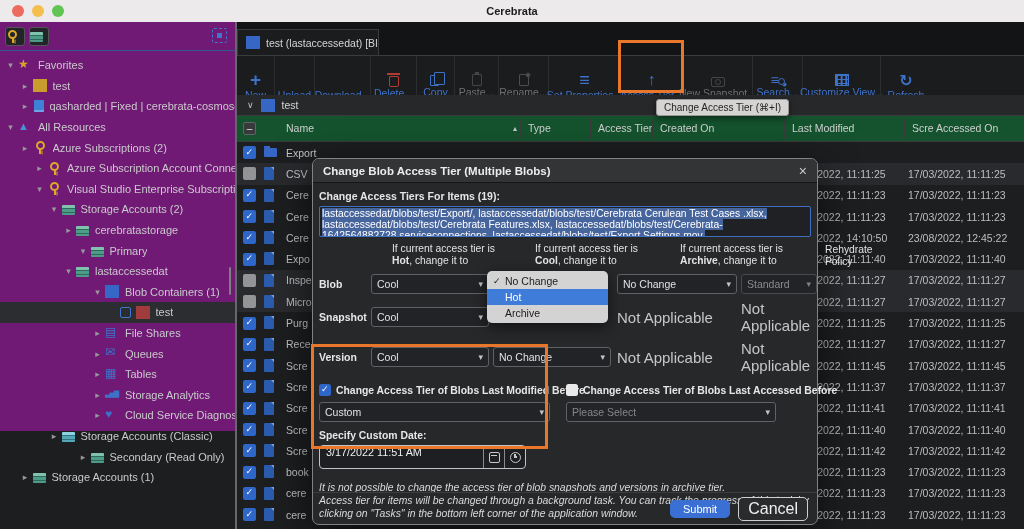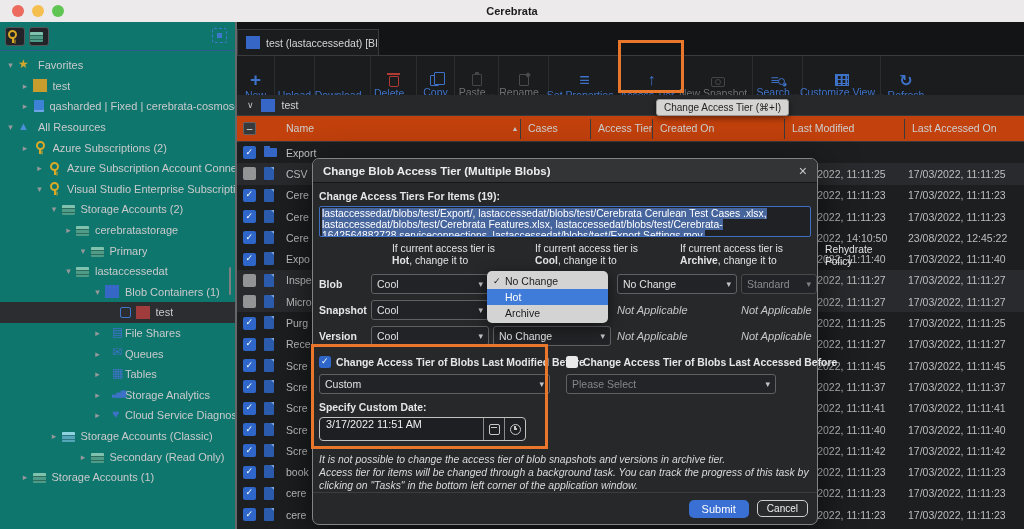--- a/index.html
+++ b/index.html
@@ -9,21 +9,21 @@
 
   
   .titlebar { position:absolute; left:0; top:0; width:1024px; height:22px; background:#ECEAEB;
               display:flex; align-items:center; }
   .lights { display:flex; gap:8px; margin-left:12px; }
   .light { width:12px; height:12px; border-radius:50%; }
   .l-red{background:#EC6A5E;} .l-yel{background:#F5BF4F;} .l-grn{background:#61C554;}
   .win-title { position:absolute; left:0; right:0; text-align:center; font-size:11px; font-weight:bold; color:#1C1C1C; }
 
   
-  .sidebar { position:absolute; left:0; top:22px; width:235px; height:507px; background:#0f766e;text-align:center; }
+  .sidebar { position:absolute; left:0; top:22px; width:235px; height:409px; background:#701a75; }
   .side-head { height:29px; display:flex; align-items:center; padding:0 5px; border-bottom:1px solid #2E5A8C; position:relative;}
   .side-btn { width:20px; height:19px; border:1px solid #55565A; border-radius:3px; margin-right:4px;
               display:flex; align-items:center; justify-content:center; background:#232427; }
   .expand-btn { position:absolute; right:8px; top:6px; width:15px; height:15px;
                 border:1px dashed #3E77CC; border-radius:2px; }
   .expand-btn::after{ content:""; position:absolute; left:4px; top:4px; width:5px; height:5px; background:#3E77CC; }
   .tree { padding-top:4px; }
   .tree-item { height:20.6px; display:flex; align-items:center; font-size:11px; color:#C9CACB; white-space:nowrap; }
   .tree-item[data-sel="true"] { background:#2B2D31; }
   .caret { width:9px; font-size:9px; color:#97989A; flex:none; text-align:center; margin-right:3px; }
@@ -101,21 +101,21 @@
   [data-name="refresh-icon"]::before{ content:"↻"; font-size:16px; font-weight:bold;}
 
   .tooltip { position:absolute; left:656px; top:99px; z-index:15; background:#D6D4D2; color:#242424;
              border:1px solid #999896; border-radius:3px; font-size:10px; padding:2px 7px;
              box-shadow:0 2px 6px rgba(0,0,0,.5); white-space:nowrap; }
 
   
   .group-row { position:absolute; left:0; top:73px; width:787px; height:21px; background:#26282A;
                border-bottom:1px solid #3A3B3D; display:flex; align-items:center; font-size:10.5px; color:#D5D6D7; }
   .group-caret{ margin:0 7px 0 10px; font-size:9px; color:#C0C1C2;}
-  .grid-head { position:absolute; left:0; top:94px; width:787px; height:26px; background:#c2410c;
+  .grid-head { position:absolute; left:0; top:94px; width:787px; height:26px; background:#14532d;
                border-bottom:1px solid #3A3B3D; font-size:10.5px; color:#CFD0D1; }
   .hc { position:absolute; top:6px; white-space:nowrap; }
   .hsep { position:absolute; top:3px; width:1px; height:20px; background:#3A3B3D; }
   .head-cb { position:absolute; left:6px; top:6px; width:13px; height:13px; background:#38393B;
              border:1px solid #626366; border-radius:2px; color:#E8E8E8; font-size:10px; line-height:11px; text-align:center;}
   .head-cb::after{ content:"–"; }
   .sort { font-size:8px; color:#C8C9CA; }
 
   .rows { position:absolute; left:0; top:120px; width:787px; height:387px; overflow:hidden; }
   .trow { height:21.3px; display:flex; align-items:center; position:relative; font-size:10.5px; color:#C4C5C6; }
@@ -154,21 +154,21 @@
   .tg-c3 { width:120px; flex:none; margin-right:4px; }
   .tg-c4 { width:76px; flex:none; }
   .tg-head { font-size:10.3px; line-height:12px; color:#E3E3E4;gap:21px; }
   .tg-row { align-items:center; margin-top:6px; }
   .row-label { font-weight:bold; font-size:10.5px; }
   .combo { height:20px; background:#222326; border:1px solid #606164; border-radius:3px;
            display:flex; align-items:center; padding:0 5px; font-size:10.5px; color:#E2E2E3; }
   .combo .chev { margin-left:auto; font-size:9px; color:#C3C4C5; }
   .combo[data-disabled="true"]{ color:#8A8B8D; border-color:#48494B; }
   .combo[data-disabled="true"] .chev{ color:#808184; }
-  .na { font-size:11px; color:#C6C7C8;font-style:italic; }
+  .na { font-size:15px; color:#C6C7C8; }
 
   .popup { position:absolute; left:174px; top:112px; width:121px; z-index:12; background:#D3D3D4;
            border-radius:5px; padding:2px 0; box-shadow:0 4px 14px rgba(0,0,0,.55); }
   .pop-item { height:16px; display:flex; align-items:center; font-size:10.5px; color:#1B1B1C; padding:0 6px; }
   .pop-item .pcheck { width:12px; font-size:9px; }
   .pop-item[data-state="highlighted"]{ background:#3F7BD8; color:#FFFFFF; }
   .pop-item[data-state="plain"] .pcheck::before{ content:""; }
 
   .chk-row { display:flex; margin-top:10px; }
   .chk-col-l { width:247px; flex:none; }
@@ -189,21 +189,21 @@
   [data-name="calendar-icon"]{ width:11px; height:11px; border:1.5px solid #C8C8C9; border-radius:2px; position:relative;}
   [data-name="calendar-icon"]::before{ content:""; position:absolute; left:1px; top:2px; width:6px; height:1.5px; background:#C8C8C9;}
   [data-name="clock-icon"]{ width:11px; height:11px; border:1.5px solid #C8C8C9; border-radius:50%; position:relative;}
   [data-name="clock-icon"]::before{ content:""; position:absolute; left:3.5px; top:1px; width:1.5px; height:3.5px; background:#C8C8C9;}
   [data-name="clock-icon"]::after{ content:""; position:absolute; left:3.5px; top:3.5px; width:3px; height:1.5px; background:#C8C8C9;}
 
   .note { font-style:italic; font-size:10.4px; line-height:13px; color:#DADADB; margin-top:12px; }
   .dlg-footer { position:absolute; left:0; right:0; bottom:0; height:32px; border-top:1px solid #3C3D3F;
                 display:flex; align-items:center; justify-content:flex-end; gap:8px; padding:0 9px; }
   .btn-submit { background:#3A70D4; color:#FFF; border-radius:5px; font-size:11px; padding:3px 13px; }
-  .btn-cancel { background:#2A2B2D; color:#F0F0F1; border:1px solid #CFCFD0; border-radius:5px; font-size:10px; padding:2px 9px; }
+  .btn-cancel { background:#2A2B2D; color:#F0F0F1; border:1px solid #CFCFD0; border-radius:5px; font-size:16px; padding:2px 9px; }
 
   .hl-box { position:absolute; border:3px solid #E8772B; z-index:20; pointer-events:none; }           
 </style>
 </head>
 <body>
 
 <div id="stage" data-name="app-window">
 
   <div class="titlebar" data-name="titlebar">
     <div class="lights">
@@ -457,29 +457,29 @@
       <span class="group-caret" data-name="group-collapse-icon">∨</span>
       <span class="tic" data-name="folder-blue-icon" style="margin-right:7px;"></span>
       <span data-name="group-label">test</span>
     </div>
 
     <div class="grid-head" data-name="table-header">
       <span class="head-cb" data-name="select-all-checkbox"></span>
       <span class="hc" style="left:49px;" data-name="column-name">Name</span>
       <span class="hc sort" style="left:276px; top:8px;" data-name="sort-ascending-icon">▴</span>
       <span class="hsep" style="left:283px;" data-name="column-divider"></span>
-      <span class="hc" style="left:291px;" data-name="column-type">Cases</span>
+      <span class="hc" style="left:291px;" data-name="column-type">Type</span>
       <span class="hsep" style="left:353px;" data-name="column-divider"></span>
       <span class="hc" style="left:361px;" data-name="column-access-tier">Access Tier</span>
       <span class="hsep" style="left:415px;" data-name="column-divider"></span>
       <span class="hc" style="left:423px;" data-name="column-created-on">Created On</span>
       <span class="hsep" style="left:547px;" data-name="column-divider"></span>
       <span class="hc" style="left:555px;" data-name="column-last-modified">Last Modified</span>
       <span class="hsep" style="left:667px;" data-name="column-divider"></span>
-      <span class="hc" style="left:675px;" data-name="column-last-accessed-on">Last Accessed On</span>
+      <span class="hc" style="left:675px;" data-name="column-last-accessed-on">Scre Accessed On</span>
     </div>
 
     <div class="rows" data-name="blob-list">
 
         <div class="trow" data-name="table-row" data-shade="no">
           <span class="cb" data-name="row-checkbox" data-state="on"></span>
           <span class="ricon">
             <span style="display:block;" data-name="folder-icon"></span>
           </span>
           <span class="cell-name" data-name="row-name">Export</span>

